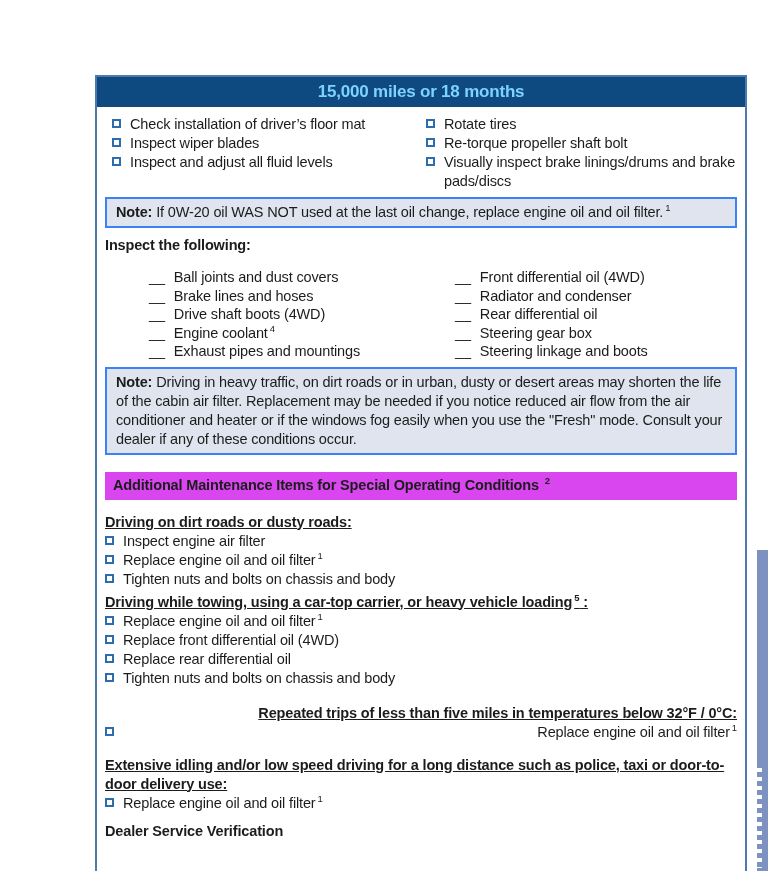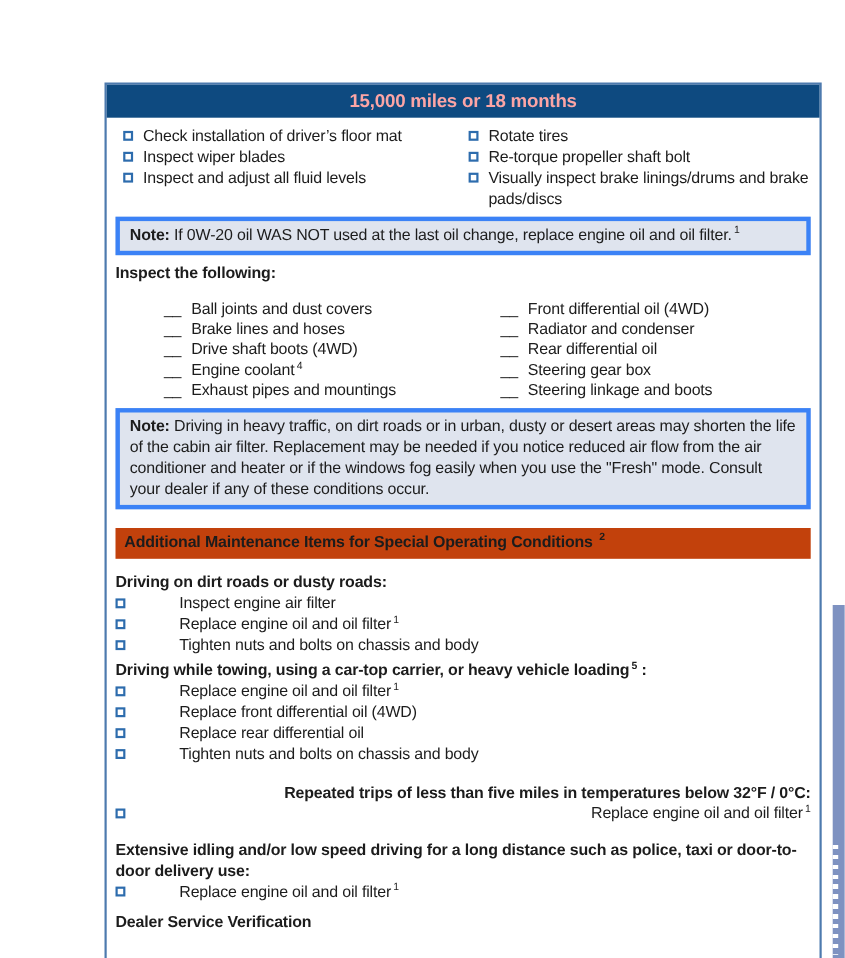--- a/index.html
+++ b/index.html
@@ -5,57 +5,57 @@
   * { margin:0; padding:0; box-sizing:border-box; }
   html,body { width:768px; height:871px; overflow:hidden; background:#ffffff;
     font-family:"Liberation Sans", sans-serif; color:#1c1c1c; }
   .page { position:relative; width:768px; height:871px; }
 
   .main-box {
     position:absolute; left:95px; top:75px; width:652px; height:830px;
     border:2px solid #4d7aae; background:#fff;
   }
   .hdr {
-    height:30px; background:#0e4a80; color:#fca5a5; font-weight:bold;
+    height:30px; background:#0e4a80; color:#7dd3fc; font-weight:bold;
     font-size:17px; letter-spacing:-0.2px;
     display:flex; align-items:center; justify-content:center;
   }
   .txt { font-size:14.5px; line-height:19px; letter-spacing:-0.15px; }
   b, .bold { font-weight:bold; }
 
   .top-checklist { display:grid; grid-template-columns:314px 1fr; padding:8px 8px 0 15px; }
   .row { display:flex; align-items:flex-start; }
   .cb {
     flex:0 0 auto; width:9px; height:9px; border:2px solid #2d6cad;
     background:#fff; margin:4px 9px 0 0;
   }
   .lbl { flex:1 1 auto; }
   sup { font-size:9.5px; line-height:0; margin-left:2px; }
 
   .notebox {
-    margin:6px 8px 0; border:4px solid #3b82f6; background:#dfe4ee;
+    margin:6px 8px 0; border:2px solid #3b82f6; background:#dfe4ee;
     padding:4px 9px;
   }
   .h-bold { font-weight:bold; margin:8px 8px 12px; }
 
   .inspect { display:grid; grid-template-columns:306px 1fr; padding:1px 8px 0 24px; }
   .dash-row { display:flex; line-height:18.5px; }
   .dash { margin-right:9px; white-space:pre;margin-left:28px; }
 
   .band {
-    margin:17px 8px 0; background:#c2410c; padding:4px 8px 5px;
+    margin:17px 8px 0; background:#d946ef; padding:4px 8px 5px;
     font-weight:bold;
   }
 
   .group { margin:13px 8px 0 8px; }
-  .group .gh { font-weight:bold; }
+  .group .gh { font-weight:bold;text-decoration:underline; }
   .group.g2 { margin-top:4px; }
   .group.g3 { margin-top:16px;text-align:right; }
   .group.g4 { margin-top:14px; }
-  .group .row { margin-left:0;gap:40px; }
+  .group .row { margin-left:0; }
 
   .clipped-heading { margin:9px 0 0 8px; font-weight:bold; }
 
   .side-tab {
     position:absolute; right:0; top:550px; width:11px; height:321px;
     background:#7e92c1;
   }
   .side-tab::after {
     content:""; position:absolute; left:0; top:218px; width:5px; height:100px;
     background:repeating-linear-gradient(180deg,#ffffff 0 4px, transparent 4px 9px);

